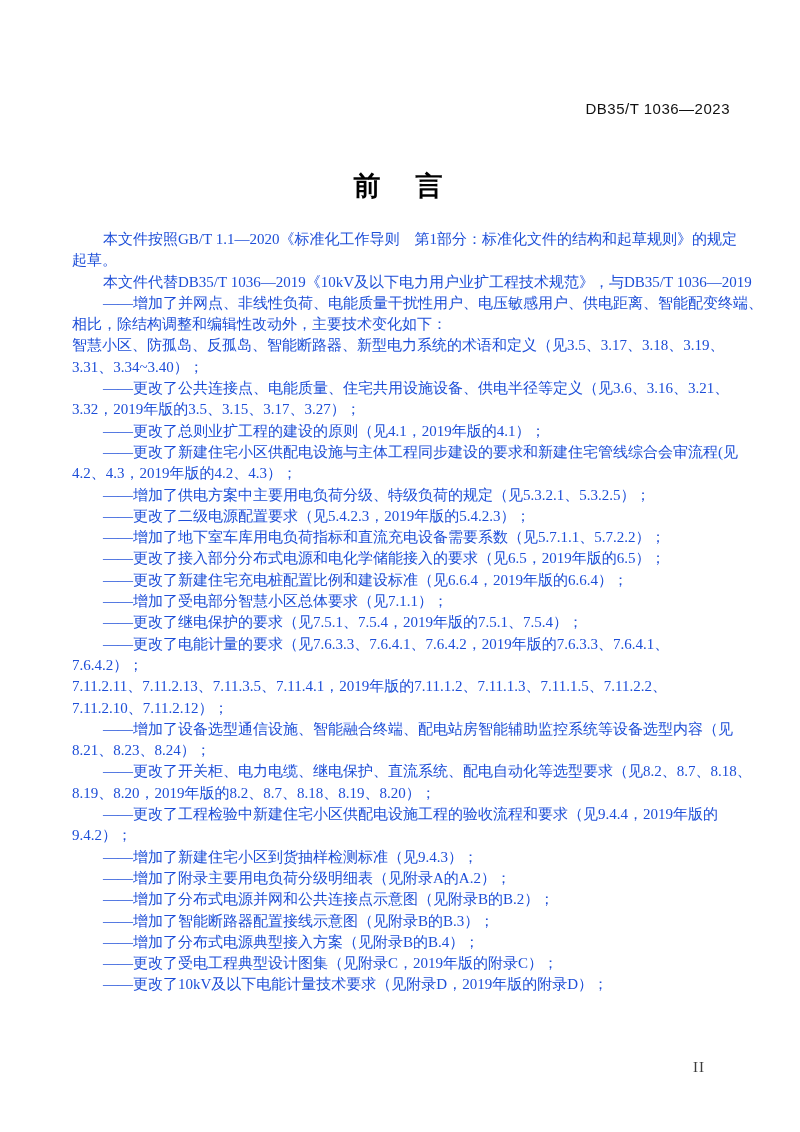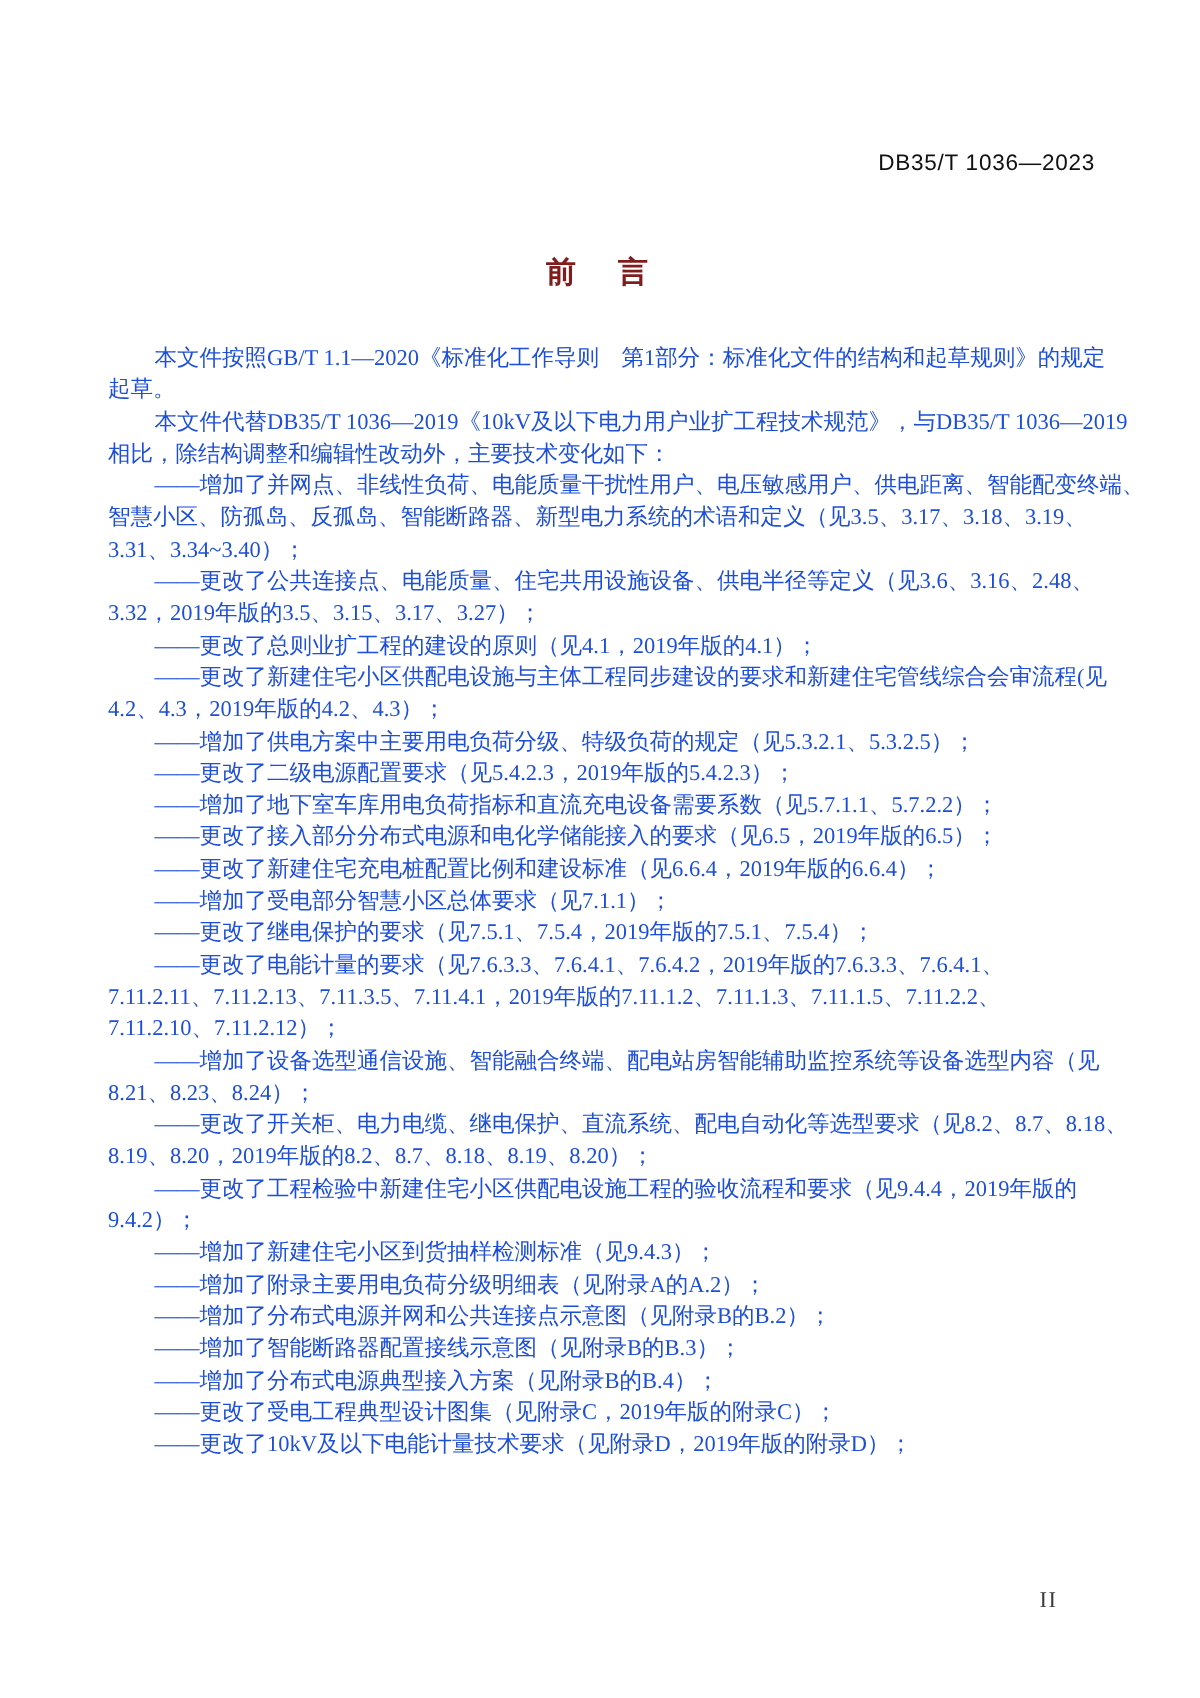--- a/index.html
+++ b/index.html
@@ -24,24 +24,24 @@
     font-family: "Liberation Sans", sans-serif;
     letter-spacing: 0.5px;
     color: #111111;
   }
   .doc-title {
     position: absolute;
     top: 168px;
     left: 0;
     width: 100%;
     text-align: center;
-    font-size: 20px;
+    font-size: 27px;
     font-weight: 700;
     letter-spacing: 4px;
-    color: #7f1d1d;
+    color: #000000;
   }
   .foreword-body {
     position: absolute;
     top: 229px;
     left: 72px;
     width: 660px;
     font-size: 15px;
     line-height: 21.3px;
     color: #1d4ed8;
   }
@@ -66,37 +66,38 @@
 
 <div class="doc-page">
   <div class="doc-code">DB35/T 1036—2023</div>
 
   <div class="doc-title">前　言</div>
 
   <div class="foreword-body">
       <div class="line indent">本文件按照GB/T 1.1—2020《标准化工作导则　第1部分：标准化文件的结构和起草规则》的规定</div>
       <div class="line">起草。</div>
       <div class="line indent">本文件代替DB35/T 1036—2019《10kV及以下电力用户业扩工程技术规范》，与DB35/T 1036—2019</div>
+      <div class="line indent">——增加了并网点、非线性负荷、电能质量干扰性用户、电压敏感用户、供电距离、智能配变终端、</div>
       <div class="line">相比，除结构调整和编辑性改动外，主要技术变化如下：</div>
-      <div class="line indent">——增加了并网点、非线性负荷、电能质量干扰性用户、电压敏感用户、供电距离、智能配变终端、</div>
       <div class="line">智慧小区、防孤岛、反孤岛、智能断路器、新型电力系统的术语和定义（见3.5、3.17、3.18、3.19、</div>
       <div class="line">3.31、3.34~3.40）；</div>
-      <div class="line indent">——更改了公共连接点、电能质量、住宅共用设施设备、供电半径等定义（见3.6、3.16、2.48、</div>
+      <div class="line indent">——更改了公共连接点、电能质量、住宅共用设施设备、供电半径等定义（见3.6、3.16、3.21、</div>
       <div class="line">3.32，2019年版的3.5、3.15、3.17、3.27）；</div>
       <div class="line indent">——更改了总则业扩工程的建设的原则（见4.1，2019年版的4.1）；</div>
       <div class="line indent">——更改了新建住宅小区供配电设施与主体工程同步建设的要求和新建住宅管线综合会审流程(见</div>
       <div class="line">4.2、4.3，2019年版的4.2、4.3）；</div>
       <div class="line indent">——增加了供电方案中主要用电负荷分级、特级负荷的规定（见5.3.2.1、5.3.2.5）；</div>
       <div class="line indent">——更改了二级电源配置要求（见5.4.2.3，2019年版的5.4.2.3）；</div>
       <div class="line indent">——增加了地下室车库用电负荷指标和直流充电设备需要系数（见5.7.1.1、5.7.2.2）；</div>
       <div class="line indent">——更改了接入部分分布式电源和电化学储能接入的要求（见6.5，2019年版的6.5）；</div>
       <div class="line indent">——更改了新建住宅充电桩配置比例和建设标准（见6.6.4，2019年版的6.6.4）；</div>
       <div class="line indent">——增加了受电部分智慧小区总体要求（见7.1.1）；</div>
       <div class="line indent">——更改了继电保护的要求（见7.5.1、7.5.4，2019年版的7.5.1、7.5.4）；</div>
       <div class="line indent">——更改了电能计量的要求（见7.6.3.3、7.6.4.1、7.6.4.2，2019年版的7.6.3.3、7.6.4.1、</div>
+      <div class="line">7.6.4.2）；</div>
       <div class="line">7.11.2.11、7.11.2.13、7.11.3.5、7.11.4.1，2019年版的7.11.1.2、7.11.1.3、7.11.1.5、7.11.2.2、</div>
       <div class="line">7.11.2.10、7.11.2.12）；</div>
       <div class="line indent">——增加了设备选型通信设施、智能融合终端、配电站房智能辅助监控系统等设备选型内容（见</div>
       <div class="line">8.21、8.23、8.24）；</div>
       <div class="line indent">——更改了开关柜、电力电缆、继电保护、直流系统、配电自动化等选型要求（见8.2、8.7、8.18、</div>
       <div class="line">8.19、8.20，2019年版的8.2、8.7、8.18、8.19、8.20）；</div>
       <div class="line indent">——更改了工程检验中新建住宅小区供配电设施工程的验收流程和要求（见9.4.4，2019年版的</div>
       <div class="line">9.4.2）；</div>
       <div class="line indent">——增加了新建住宅小区到货抽样检测标准（见9.4.3）；</div>
       <div class="line indent">——增加了附录主要用电负荷分级明细表（见附录A的A.2）；</div>

